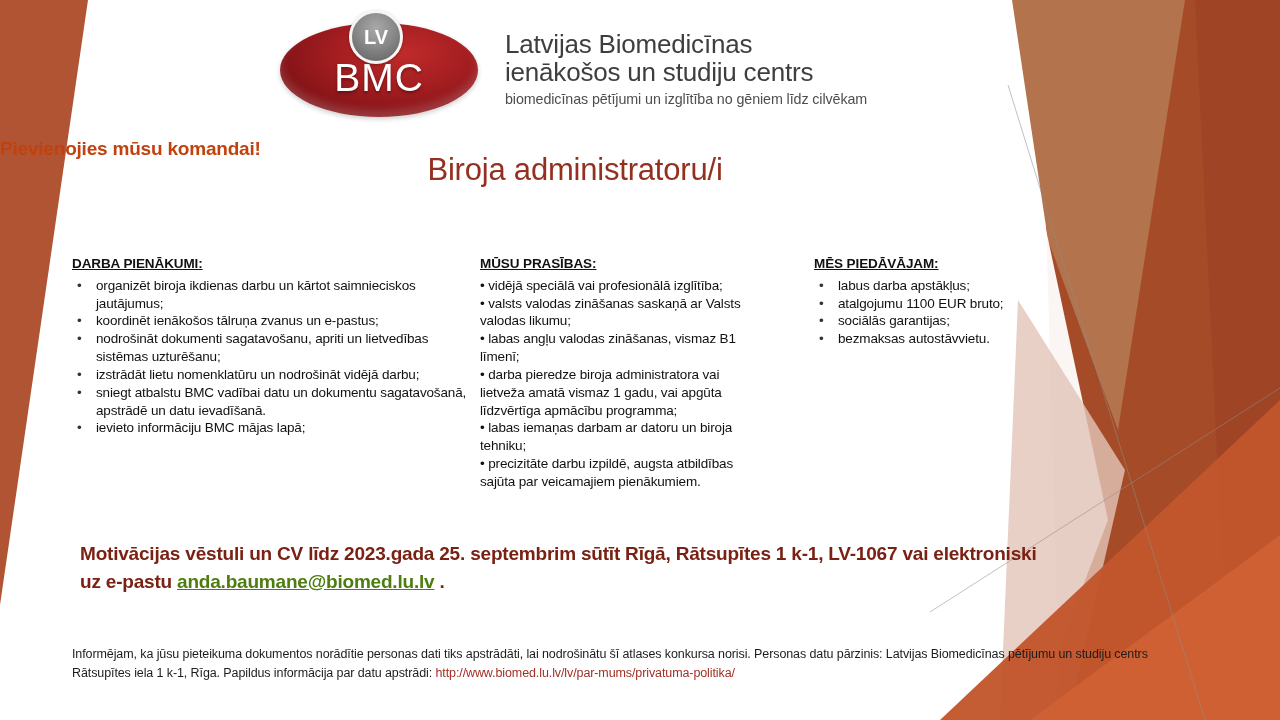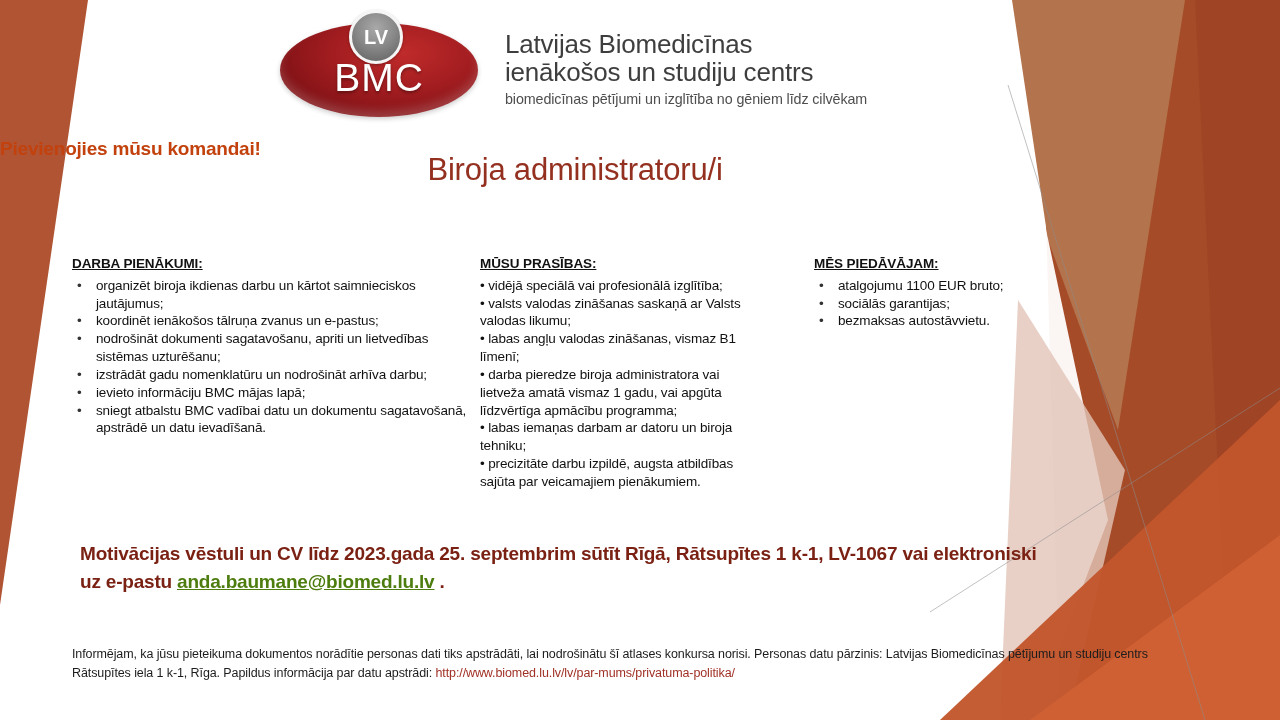--- a/index.html
+++ b/index.html
@@ -94,41 +94,42 @@
 
   <div class="intro">Pievienojies mūsu komandai!</div>
   <div class="job-title">Biroja administratoru/i</div>
 
   <div class="col col-duties">
     <h3>DARBA PIENĀKUMI:</h3>
     <ul class="hanging">
         <li>organizēt biroja ikdienas darbu un kārtot saimnieciskos jautājumus;</li>
         <li>koordinēt ienākošos tālruņa zvanus un e-pastus;</li>
         <li>nodrošināt dokumenti sagatavošanu, apriti un lietvedības sistēmas uzturēšanu;</li>
-        <li>izstrādāt gadu nomenklatūru un nodrošināt arhīva darbu;</li>
+        <li>izstrādāt lietu nomenklatūru un nodrošināt vidējā darbu;</li>
+        <li>sniegt atbalstu BMC vadībai datu un dokumentu sagatavošanā, apstrādē un datu ievadīšanā.</li>
         <li>ievieto informāciju BMC mājas lapā;</li>
-        <li>sniegt atbalstu BMC vadībai datu un dokumentu sagatavošanā, apstrādē un datu ievadīšanā.</li>
       </ul>
   </div>
 
   <div class="col col-reqs">
     <h3>MŪSU PRASĪBAS:</h3>
     <ul class="inlineb">
         <li>vidējā speciālā vai profesionālā izglītība;</li>
         <li>valsts valodas zināšanas saskaņā ar Valsts valodas likumu;</li>
         <li>labas angļu valodas zināšanas, vismaz B1 līmenī;</li>
         <li>darba pieredze biroja administratora vai lietveža amatā vismaz 1 gadu, vai apgūta līdzvērtīga apmācību programma;</li>
         <li>labas iemaņas darbam ar datoru un biroja tehniku;</li>
         <li>precizitāte darbu izpildē, augsta atbildības sajūta par veicamajiem pienākumiem.</li>
       </ul>
   </div>
 
   <div class="col col-offer">
     <h3>MĒS PIEDĀVĀJAM:</h3>
     <ul class="hanging">
+        <li>labus darba apstākļus;</li>
         <li>atalgojumu 1100 EUR bruto;</li>
         <li>sociālās garantijas;</li>
         <li>bezmaksas autostāvvietu.</li>
       </ul>
   </div>
 
   <div class="apply">
     <span>Motivācijas vēstuli un CV līdz 2023.gada 25. septembrim sūtīt Rīgā, Rātsupītes 1 k-1, LV-1067 vai elektroniski uz e-pastu </span><a href="#">anda.baumane@biomed.lu.lv</a><span> .</span>
   </div>
 

